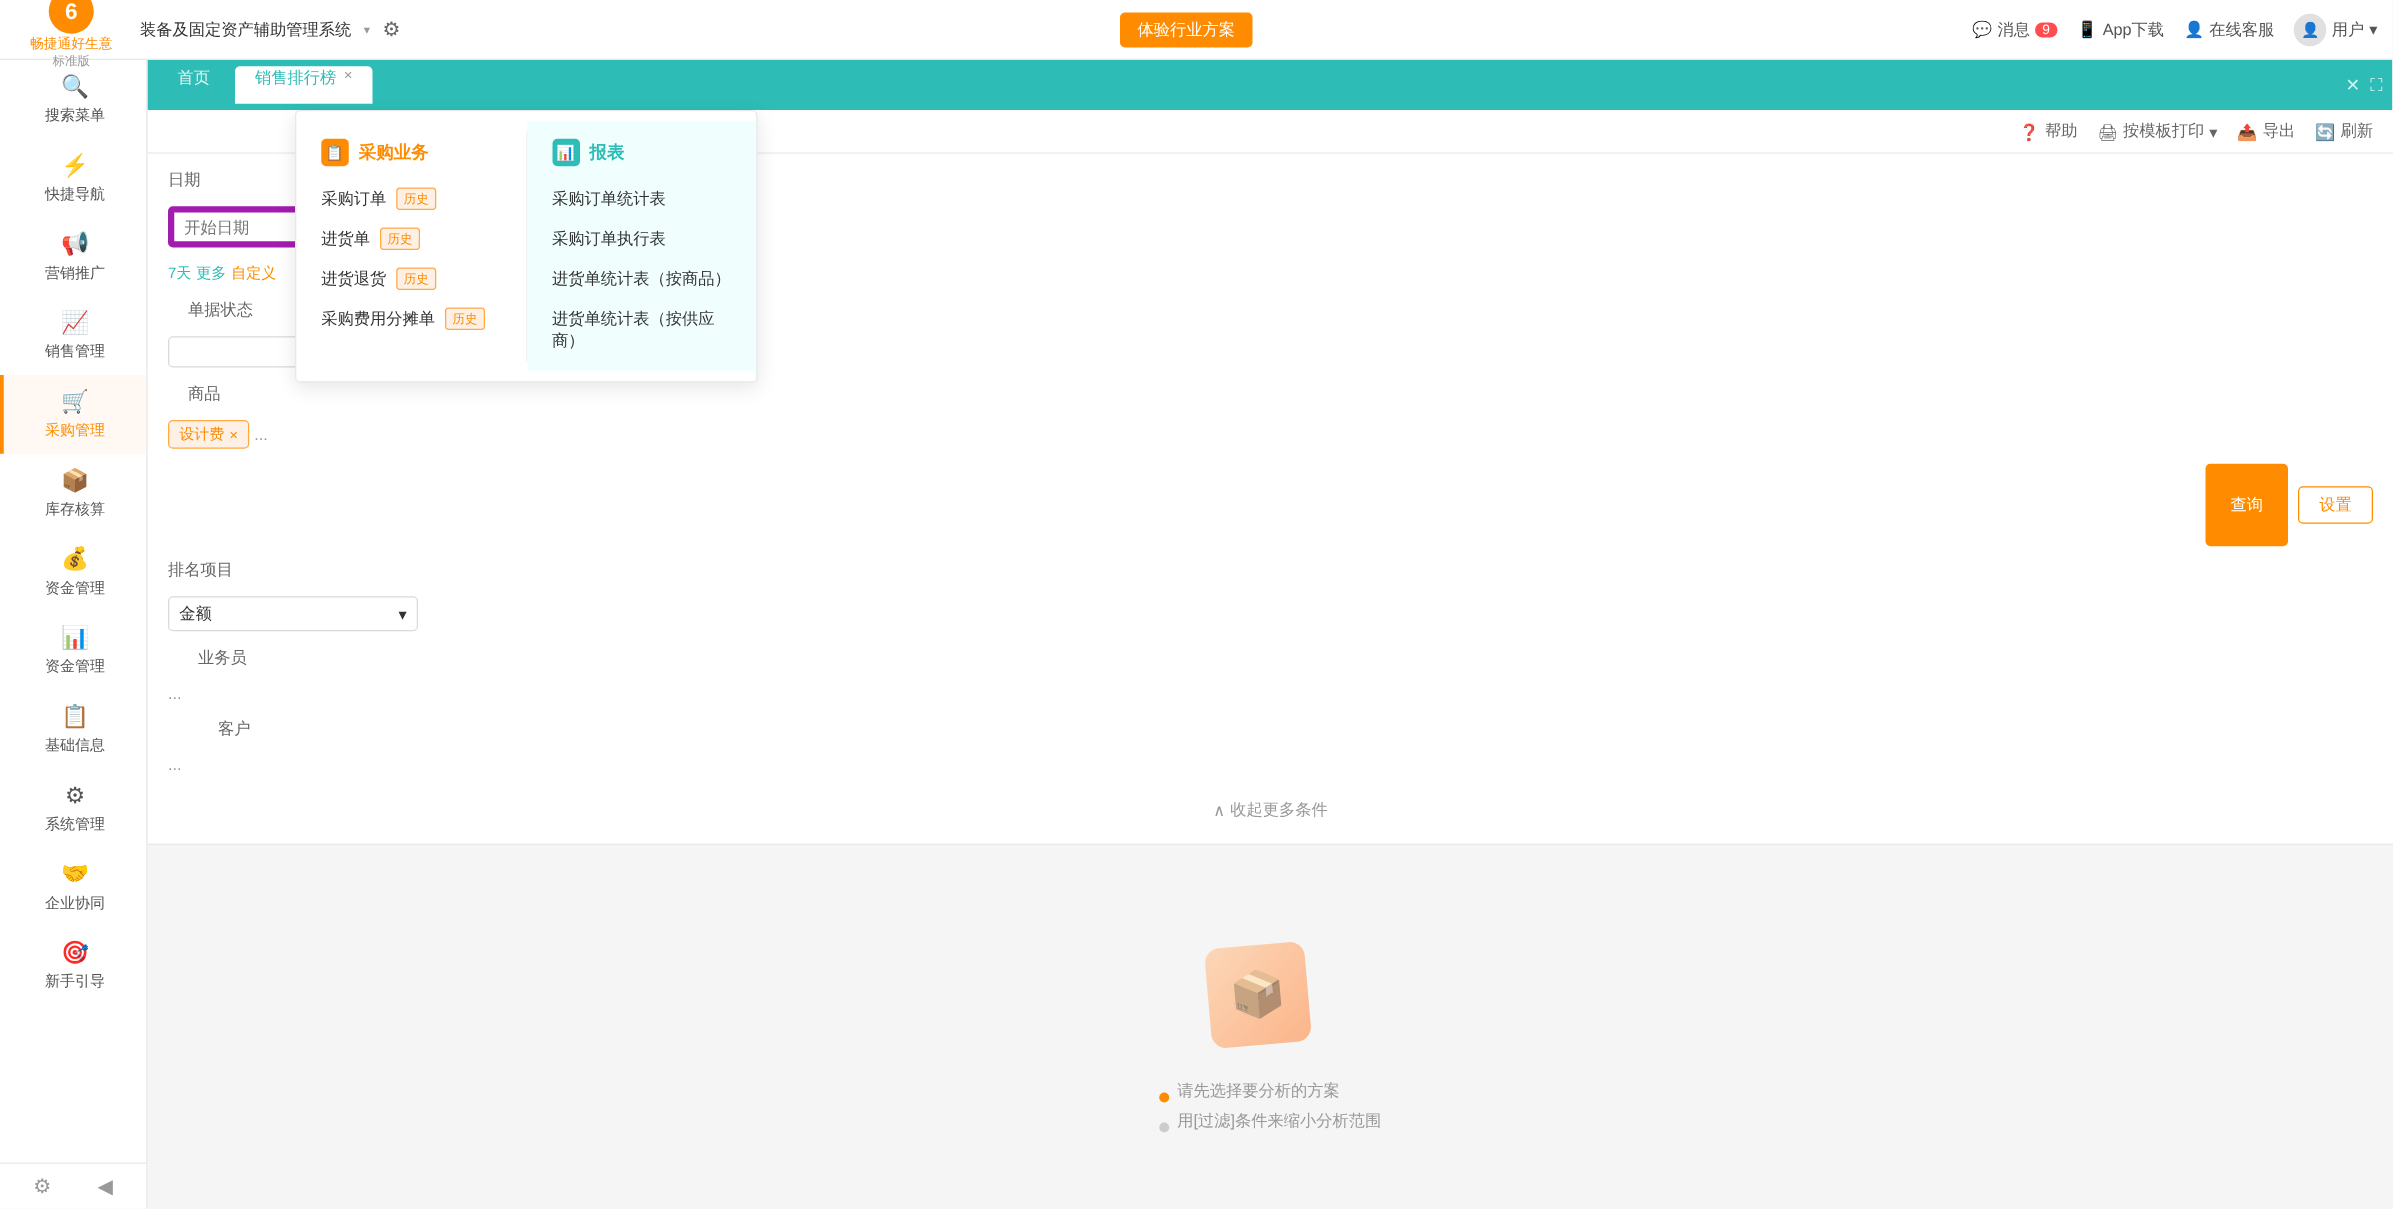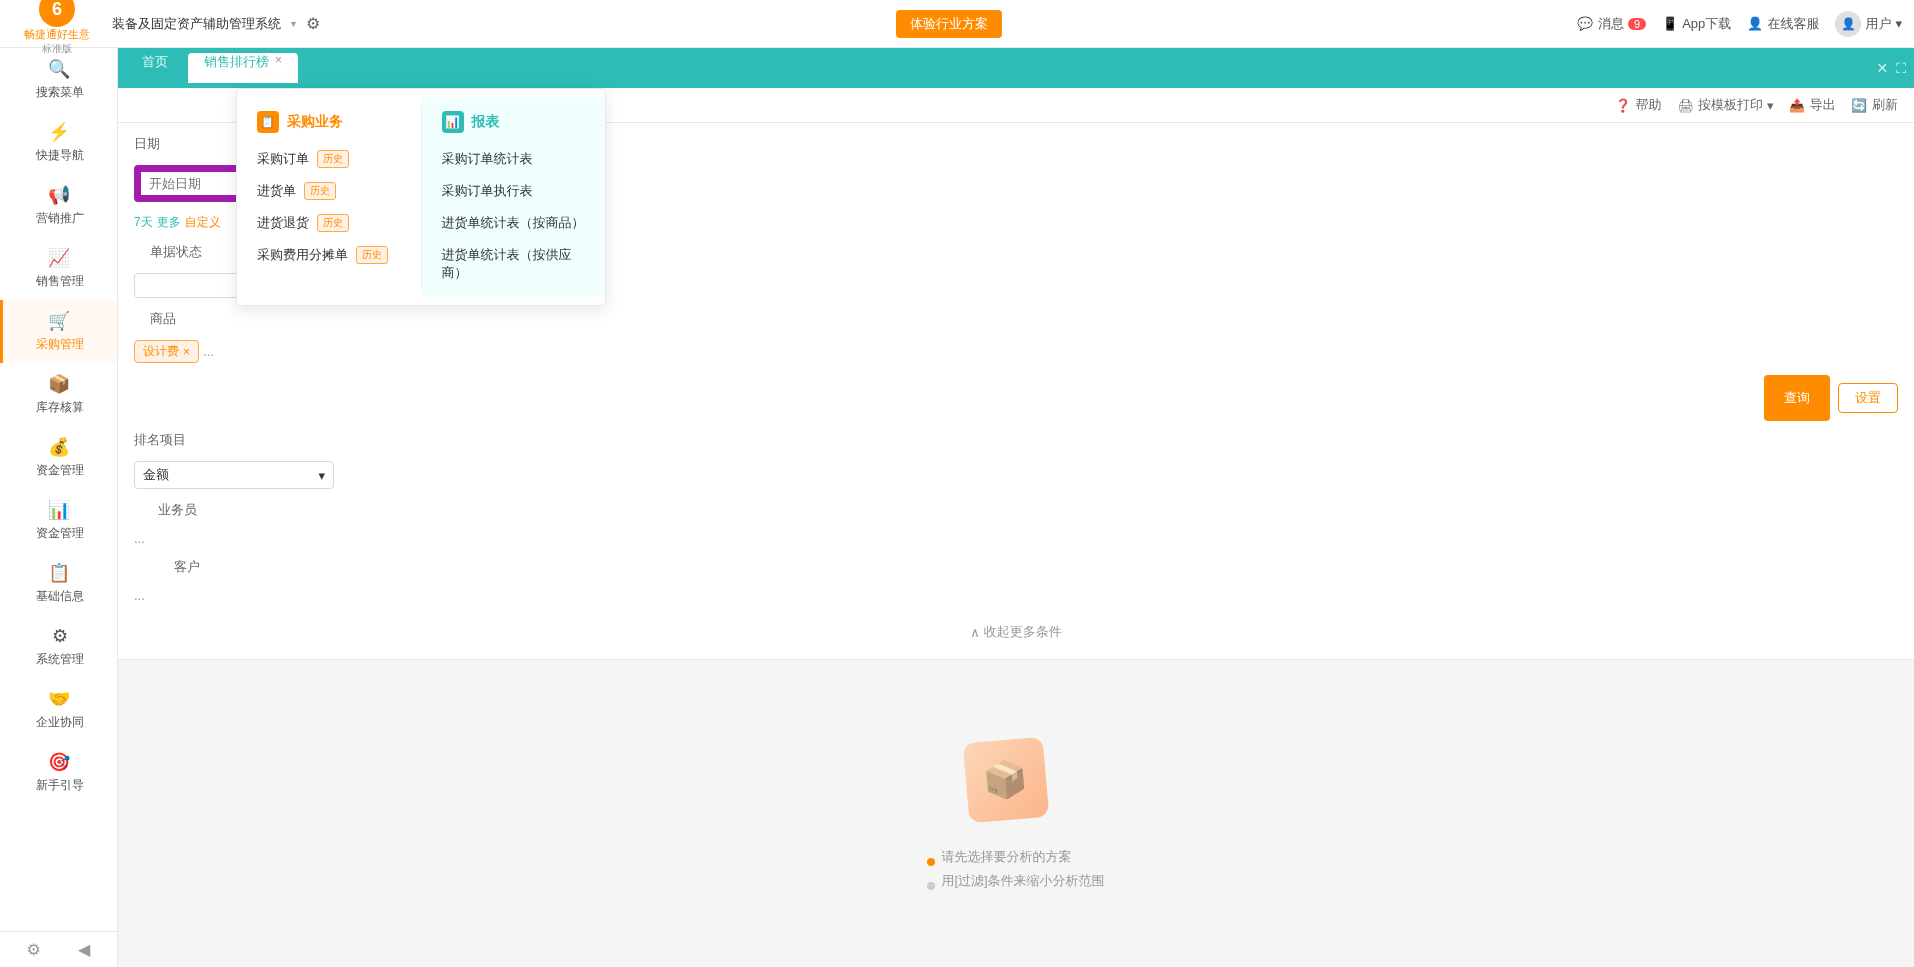--- a/index.html
+++ b/index.html
@@ -104,21 +104,21 @@
     .filter-area {
       background: #fff;
       padding: 12px 16px;
       margin: 0;
       border-bottom: 1px solid #e8e8e8;
     }
     .filter-row { display: flex; align-items: flex-start; gap: 12px; margin-bottom: 10px; flex-wrap: wrap; flex-direction: column; }
     .filter-row:last-child { margin-bottom: 0; }
     .filter-label { color: #666; font-size: 13px; white-space: nowrap; }
     .filter-input {
-      border: 7px solid #a21caf;
+      border: 5px solid #a21caf;
       border-radius: 4px;
       padding: 4px 8px;
       font-size: 13px;
       color: #333;
       background: #fff;
       min-width: 120px;
     }
     .filter-select {
       border: 1px solid #d9d9d9;
       border-radius: 4px;
@@ -138,21 +138,21 @@
       padding: 2px 8px;
       font-size: 12px;
       color: #ff8c00;
       gap: 4px;
     }
     .date-range { display: flex; align-items: center; gap: 6px; }
     .date-shortcuts { display: flex; gap: 4px; }
     .date-shortcut { color: #2dbdb6; cursor: pointer; font-size: 12px; }
     .date-shortcut.active { color: #ff8c00; }
     .toolbar-btn { display: flex; align-items: center; gap: 4px; color: #666; cursor: pointer; font-size: 13px; }
-    .query-btn { background: #ff8c00; color: #fff; border: none; border-radius: 4px; padding: 14px 20px; cursor: pointer; font-size: 13px; }
+    .query-btn { background: #ff8c00; color: #fff; border: none; border-radius: 4px; padding: 24px 20px; cursor: pointer; font-size: 13px; }
     .settings-btn { background: #fff; color: #ff8c00; border: 1px solid #ff8c00; border-radius: 4px; padding: 5px 16px; cursor: pointer; font-size: 13px; }
     .more-btn { color: #999; cursor: pointer; }
     .collapse-btn { display: flex; align-items: center; justify-content: center; gap: 4px; color: #999; cursor: pointer; font-size: 13px; padding: 6px; }
 
     
     .empty-state {
       display: flex;
       flex-direction: column;
       align-items: center;
       justify-content: center;

